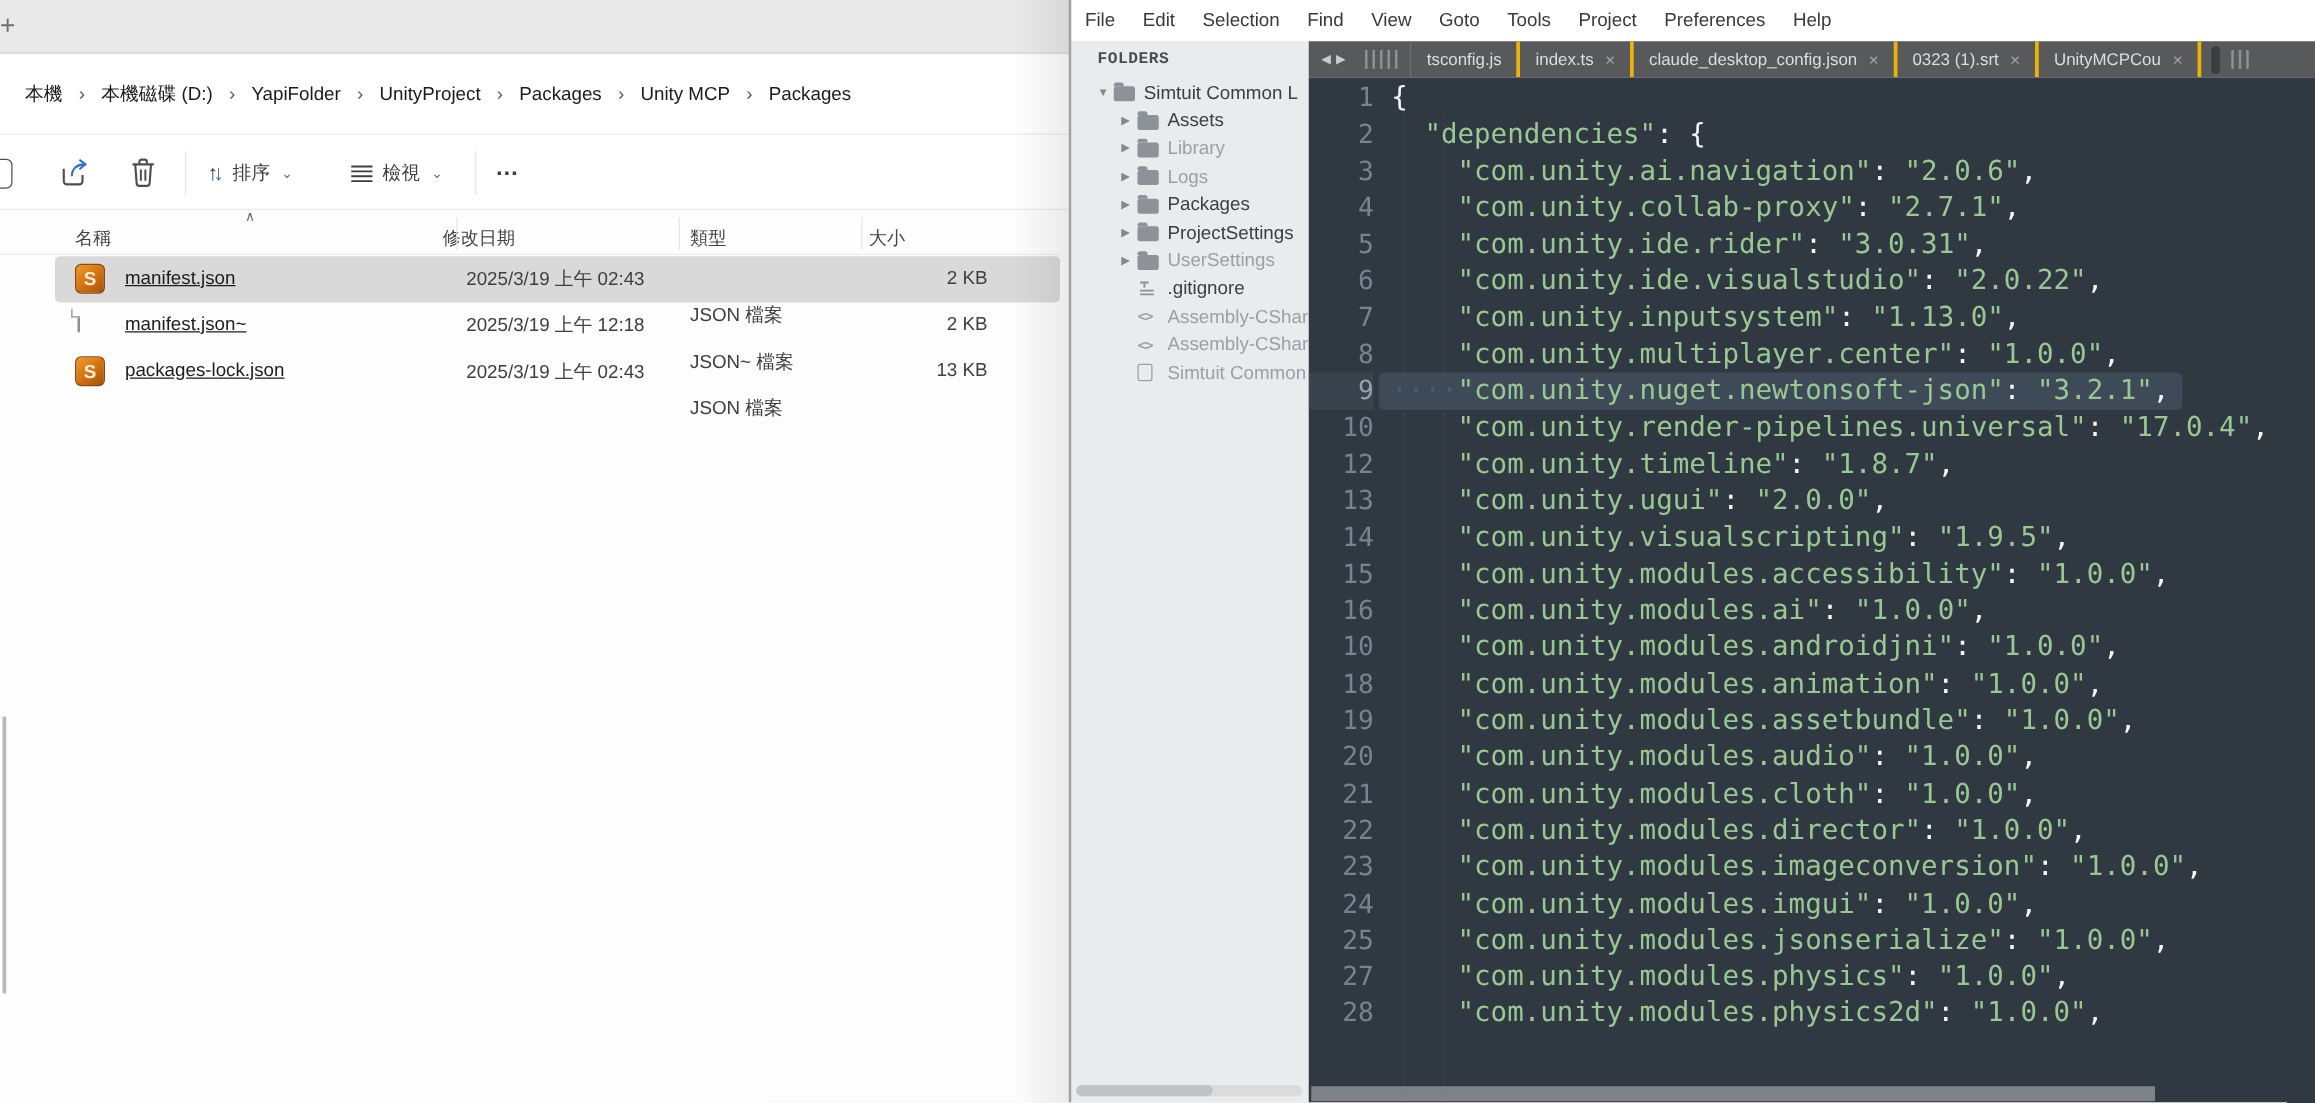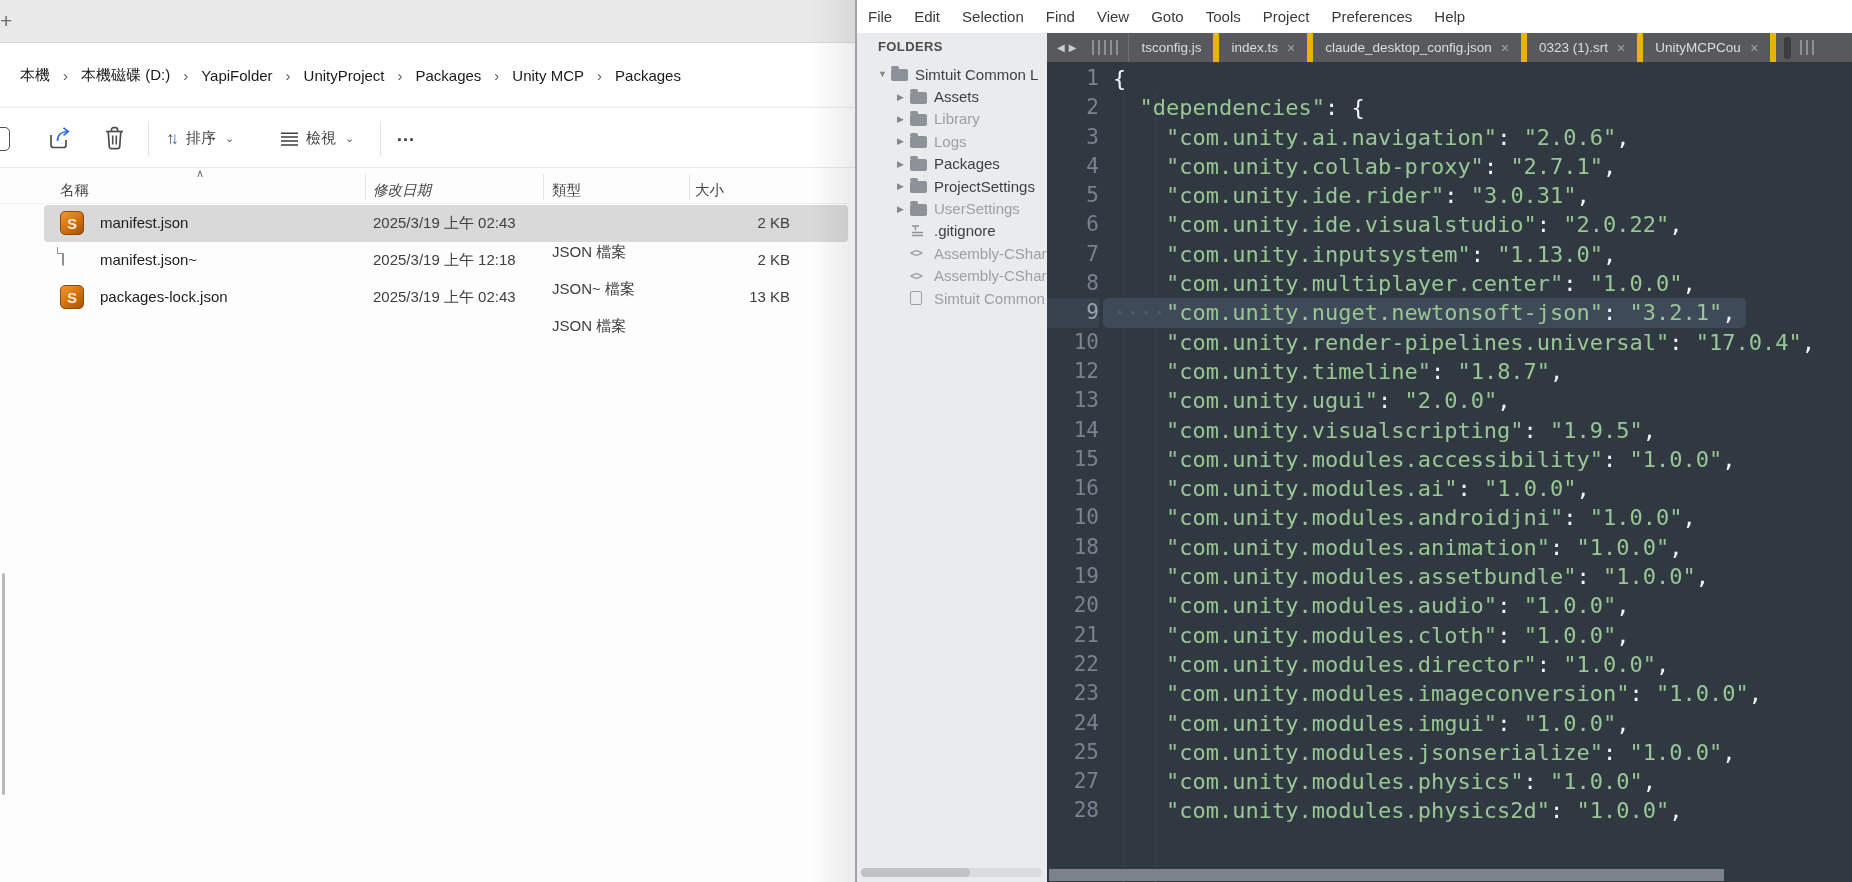--- a/index.html
+++ b/index.html
@@ -16,72 +16,72 @@
   .exp-toolbar { position:absolute; left:0; top:107px; right:0; height:61px; background:#fff; border-top:1px solid #ececec; border-bottom:1px solid #e9e9e9; overflow:hidden; }
   .tb-item { position:absolute; top:0; height:61px; display:flex; align-items:center; gap:7px; color:#3e3e3e; font-size:15px; }
   .tb-divider { position:absolute; top:13px; width:1px; height:35px; background:#e4e4e4; }
   .sort-up { color:#3f3f3f; font-size:17px; }
   .sort-down { color:#2867c8; font-size:17px; margin-left:-4px; }
   .chev { color:#5f5f5f; font-size:11px; margin-left:2px; }
   .partial-ic { position:absolute; left:-14px; top:19px; width:24px; height:24px; border:1.6px solid #4f4f4f; border-radius:5px; }
 
   .exp-header { position:absolute; left:0; top:169px; right:0; height:34px; font-size:14.5px; color:#454545; }
   .hdr-name { position:absolute; left:60px; top:12px; }
-  .hdr-date { position:absolute; left:373px; top:12px;font-style:italic; }
+  .hdr-date { position:absolute; left:354px; top:12px; }
   .hdr-type { position:absolute; left:552px; top:12px; }
   .hdr-size { position:absolute; left:695px; top:12px; }
   .hdr-sort-ind { position:absolute; left:196px; top:-2px; font-size:11px; color:#6a6a6a; }
   .hdr-sep { position:absolute; top:5px; width:1px; height:26px; background:#e6e6e6; }
   .hdr-sep.s1 { left:365px; } .hdr-sep.s2 { left:543px; } .hdr-sep.s3 { left:689px; }
   .exp-hdr-line { position:absolute; left:0; top:203px; right:8px; height:1px; background:#efefef; }
 
   .exp-rows { position:absolute; left:0; top:205px; right:0; }
   .frow { position:relative; height:37px; margin:0 8px 0 44px; border-radius:4px; font-size:15px; color:#1d1d1d; }
   .frow.selected { background:#d9d9d9; }
   .frow .f-icon { position:absolute; left:16px; top:6px; }
-  .f-name { position:absolute; left:56px; top:9px; }
+  .f-name { position:absolute; left:56px; top:9px;text-decoration:underline; }
   .f-date { position:absolute; left:329px; top:9px; color:#3f3f3f; }
   .f-type { position:absolute; left:508px; top:9px; color:#3f3f3f;margin-top:29px; }
   .f-size { position:absolute; left:650px; width:96px; top:9px; text-align:right; color:#3f3f3f; }
   .fi-sub { width:24px; height:24px; border-radius:5px; background:linear-gradient(140deg,#ef9a2d 0%,#d97711 45%,#a5520a 100%); border:1px solid #8a4a0a; color:#ffeeda; font-weight:bold; font-size:15px; display:flex; align-items:center; justify-content:center; }
   .fi-doc { width:19px; height:24px; margin-left:2px; border:1.5px solid #8f8f8f; border-radius:3px; background:#fff; position:relative; }
   .fi-doc::before { content:""; position:absolute; right:-1px; top:-1px; width:6px; height:6px; background:#fdfdfd; border-left:1.5px solid #8f8f8f; border-bottom:1.5px solid #8f8f8f; }
 
   .exp-vscroll { position:absolute; left:2px; top:573px; width:3px; height:222px; background:#b9b9b9; border-radius:2px; }
   .exp-shadow { position:absolute; right:0; top:0; width:46px; height:100%; background:linear-gradient(to right, rgba(0,0,0,0) 0%, rgba(0,0,0,0.075) 100%); pointer-events:none; }
   .win-sep { position:absolute; left:855px; top:0; width:2px; height:882px; background:#a2a2a4; z-index:30; }
 
   
   .subl { position:absolute; left:857px; top:0; width:1103px; height:882px; background:#eaebed; }
   .subl-menu { position:absolute; left:0; top:0; right:0; height:33px; background:#fff; display:flex; align-items:center; padding-left:0px; font-size:15px; color:#3a3a3a; }
   .menu-item { padding:0 11px; line-height:33px; white-space:nowrap; }
 
   .subl-side { position:absolute; left:0; top:33px; width:190px; bottom:0; background:#eaebed; overflow:hidden; }
-  .side-header { margin:6px 0 0 21px; font-size:13px; font-weight:bold; letter-spacing:0.4px; color:#4c4c4c; }
+  .side-header { margin:6px 0 0 21px; font-size:13px; font-weight:bold; letter-spacing:0.4px; color:#4c4c4c;font-family:Liberation Mono, monospace; }
   .tree { position:absolute; left:0; top:30px; right:0; }
   .trow { height:22.4px; display:flex; align-items:center; white-space:nowrap; overflow:hidden; font-size:15px; color:#3d4043; }
   .trow.dim { color:#9aa0a5; }
   .trow .arr { width:13px; flex:0 0 13px; font-size:9px; color:#83888d; text-align:left; }
   .trow.d0 { padding-left:21px; } .trow.d1 { padding-left:40px; }
   .trow .tlabel { margin-left:7px; }
   .ticon-folder { width:17px; height:12px; background:#8d9298; border-radius:2px; position:relative; margin-top:2px; flex:0 0 17px; }
   .ticon-folder::before { content:""; position:absolute; top:-3px; left:0; width:8px; height:3px; background:#8d9298; border-radius:2px 2px 0 0; }
   .ticon-code { flex:0 0 17px; font-family:"DejaVu Sans Mono",monospace; font-size:11.5px; font-weight:bold; color:#9aa0a6; letter-spacing:-1px; }
   .ticon-page { flex:0 0 17px; position:relative; }
   .ticon-page i { display:block; width:12px; height:14px; border:1.5px solid #9aa0a6; border-radius:2px; }
   .ticon-svg { flex:0 0 17px; height:15px; }
   .side-hscroll { position:absolute; left:4px; right:5px; bottom:5px; height:9px; border-radius:5px; background:#d9dbdd; }
   .side-hscroll .thumb { position:absolute; left:0; top:0; height:9px; width:60%; border-radius:5px; background:#c0c3c6; }
 
   .subl-tabbar { position:absolute; left:190px; top:33px; right:0; height:29px; background:#58595b; display:flex; align-items:center; color:#dcdddf; overflow:hidden; }
   .nav-arrows { margin-left:10px; font-size:10px; color:#cbcccd; letter-spacing:4px; white-space:nowrap; flex:0 0 auto; }
   .bars { display:flex; gap:4px; margin-left:12px; flex:0 0 auto; }
   .bars i { display:block; width:2px; height:15px; background:#8f9092; }
   .tabs { display:flex; align-items:stretch; height:29px; margin-left:10px; }
-  .tab { display:flex; align-items:center; gap:9px; padding:0 12px; border-right:6px solid #eab308; font-size:13.5px; white-space:nowrap; }
+  .tab { display:flex; align-items:center; gap:9px; padding:0 12px; border-right:3px solid #eab308; font-size:13.5px; white-space:nowrap; }
   .tab:first-child { border-left:1px solid #6d6e70; }
   .tab .tab-x { color:#a4a5a7; font-size:14px; }
   .tab.clip .tab-label { max-width:86px; overflow:hidden; }
   .tab-end { display:flex; align-items:center; gap:7px; margin-left:8px; flex:0 0 auto; }
   .tab-end .pill { width:7px; height:22px; border-radius:3px; background:#3c3d3f; }
 
   .subl-editor { position:absolute; left:190px; top:62px; right:0; bottom:0; background:#303841; overflow:hidden; }
   .guide { position:absolute; top:31px; bottom:0; width:0; border-left:1px dotted #3f4953; z-index:0; }
   .g1 { left:76px; } .g2 { left:108px; }
   .code { position:absolute; left:0; top:2px; right:0; z-index:1; font-family:"DejaVu Sans Mono",monospace; font-size:22px; line-height:29.3px; }

